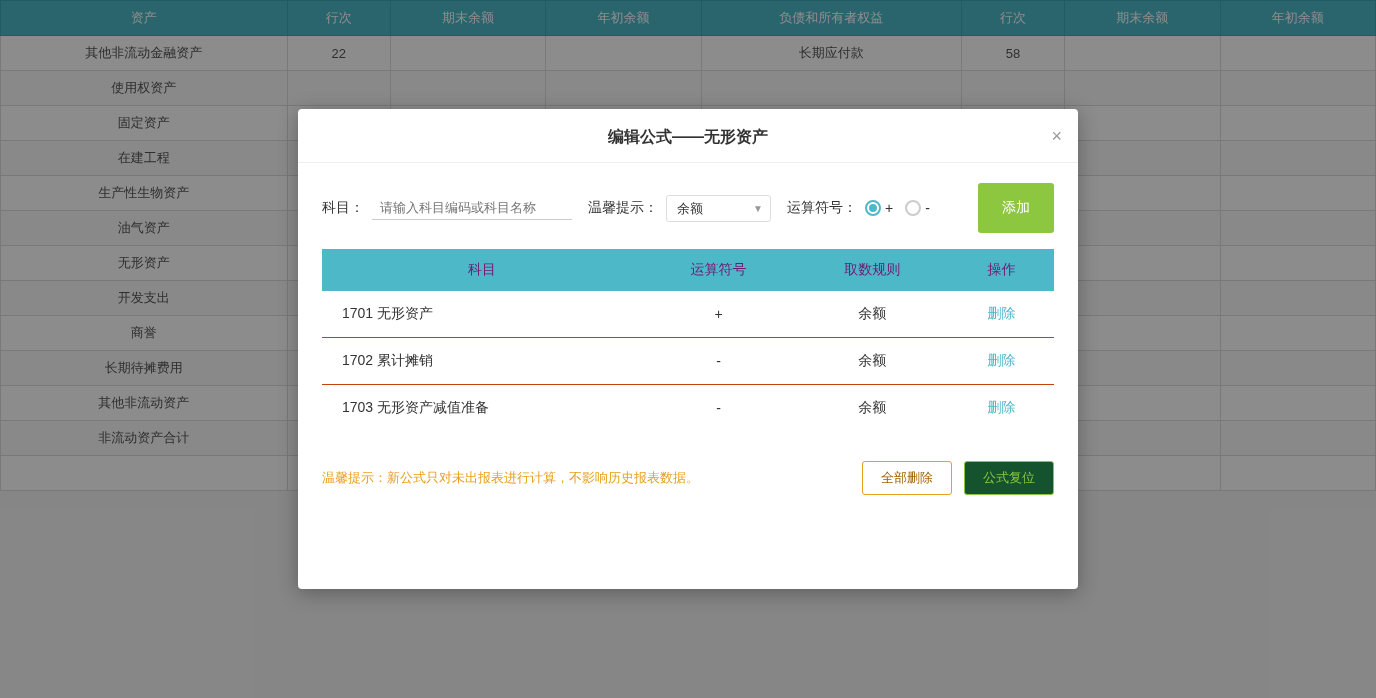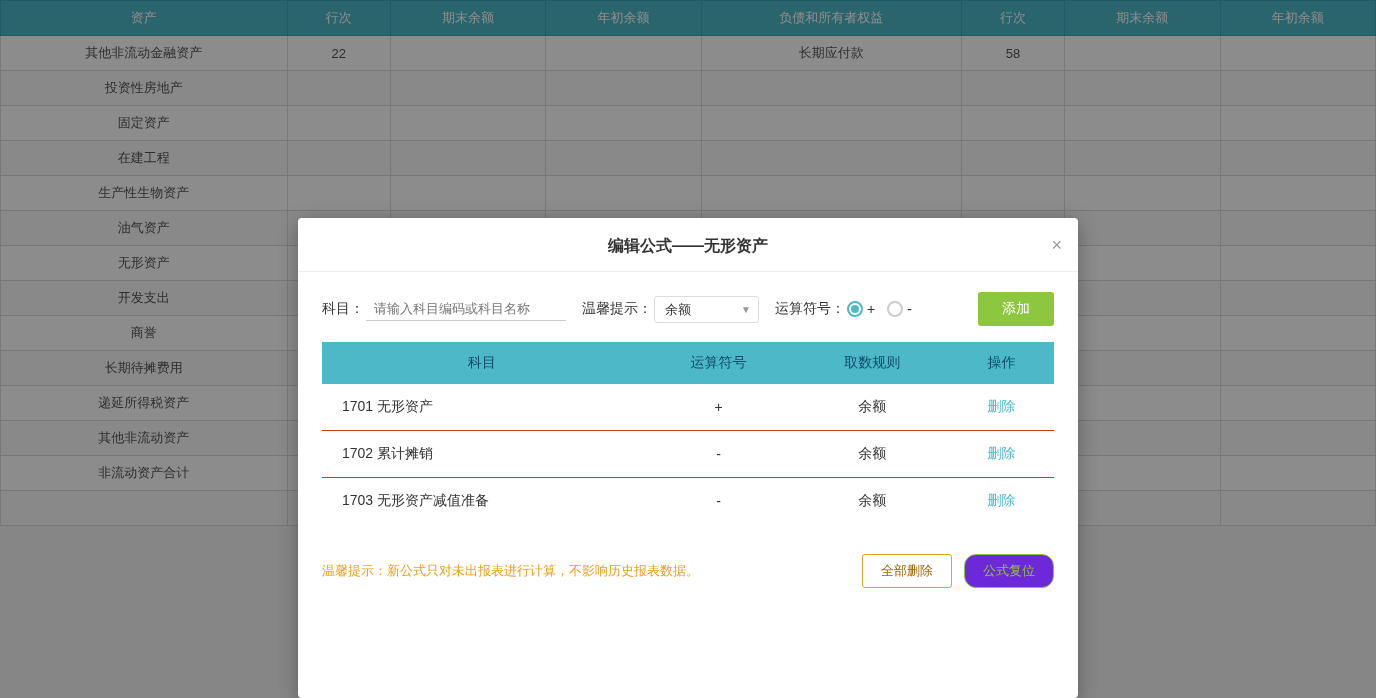--- a/index.html
+++ b/index.html
@@ -46,21 +46,21 @@
     .bg-table tr:nth-child(even) td {
       background: #fafafa;
     }
 
     
     .modal-overlay {
       position: absolute;
       top: 0; left: 0; right: 0; bottom: 0;
       background: rgba(0,0,0,0.45);
       display: flex;
-      align-items: flex-end;
+      align-items: center;
       justify-content: center;
       z-index: 100;
     }
 
     
     .modal {
       background: #fff;
       border-radius: 4px;
       width: 780px;
       min-height: 480px;
@@ -120,21 +120,21 @@
       padding: 4px 8px;
       font-size: 13px;
       color: #999;
       width: 200px;
       background: transparent;
     }
 
     .form-group {
       display: flex;
       align-items: center;
-      gap: 2px;
+      gap: 8px;
     }
 
     .select-wrap {
       position: relative;
       display: inline-flex;
       align-items: center;
     }
 
     .form-select {
       border: 1px solid #ddd;
@@ -195,41 +195,41 @@
     .radio-label {
       font-size: 14px;
       color: #333;
     }
 
     .btn-add {
       background: #8dc63f;
       color: #fff;
       border: none;
       border-radius: 3px;
-      padding: 8px 24px;
+      padding: 16px 24px;
       font-size: 14px;
       cursor: pointer;
       white-space: nowrap;
       margin-left: auto;
     }
 
     
     .inner-table-wrap {
       margin: 0 24px;
     }
 
     .inner-table {
       width: 100%;
       border-collapse: collapse;
       font-size: 14px;
     }
 
     .inner-table thead tr th {
       background: #4db8c8;
-      color: #0c4a6e;
+      color: #701a75;
       padding: 12px 16px;
       text-align: center;
       font-weight: normal;
       border: none;
     }
 
     .inner-table tbody tr td {
       padding: 14px 16px;
       text-align: center;
       border-bottom: 1px solid #c2410c;
@@ -275,24 +275,24 @@
       background: #fff;
       color: #a16207;
       border: 1px solid #e8a020;
       border-radius: 3px;
       padding: 7px 18px;
       font-size: 13px;
       cursor: pointer;
     }
 
     .btn-outline-green {
-      background: #6d28d9;
+      background: #14532d;
       color: #8dc63f;
       border: 1px solid #8dc63f;
-      border-radius: 12px;
+      border-radius: 3px;
       padding: 7px 18px;
       font-size: 13px;
       cursor: pointer;
     }
   </style>
 </head>
 <body>
 
 <div class="bg-table-wrap">
 
@@ -314,21 +314,21 @@
         <td>其他非流动金融资产</td>
         <td>22</td>
         <td></td>
         <td></td>
         <td>长期应付款</td>
         <td>58</td>
         <td></td>
         <td></td>
       </tr>
       <tr>
-        <td>投资性房地产</td>
+        <td>使用权资产</td>
         <td></td>
         <td></td>
         <td></td>
         <td></td>
         <td></td>
         <td></td>
         <td></td>
       </tr>
       <tr>
         <td>固定资产</td>
@@ -395,30 +395,20 @@
         <td></td>
         <td></td>
         <td></td>
         <td></td>
         <td></td>
         <td></td>
         <td></td>
       </tr>
       <tr>
         <td>长期待摊费用</td>
-        <td></td>
-        <td></td>
-        <td></td>
-        <td></td>
-        <td></td>
-        <td></td>
-        <td></td>
-      </tr>
-      <tr>
-        <td>递延所得税资产</td>
         <td></td>
         <td></td>
         <td></td>
         <td></td>
         <td></td>
         <td></td>
         <td></td>
       </tr>
       <tr>
         <td>其他非流动资产</td>

